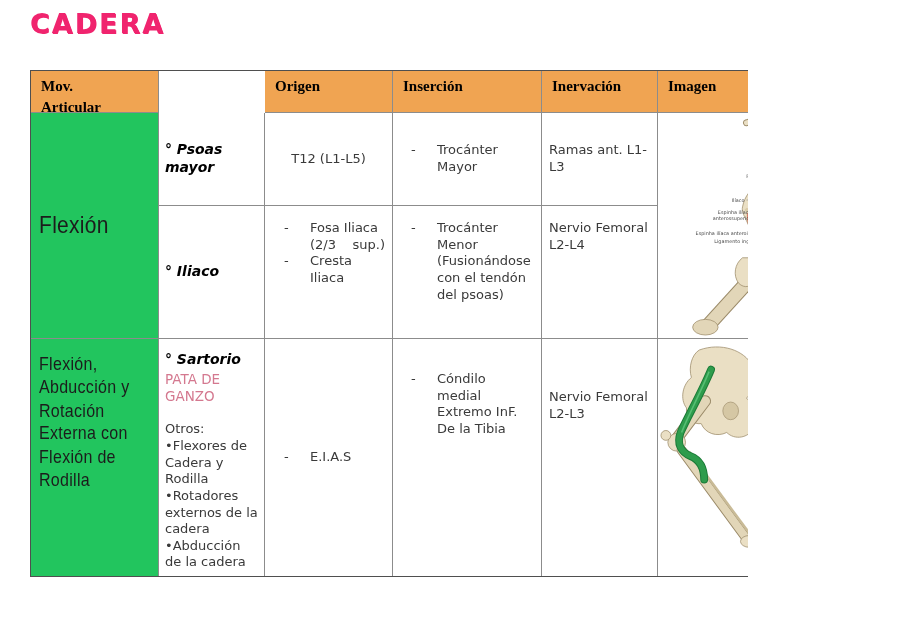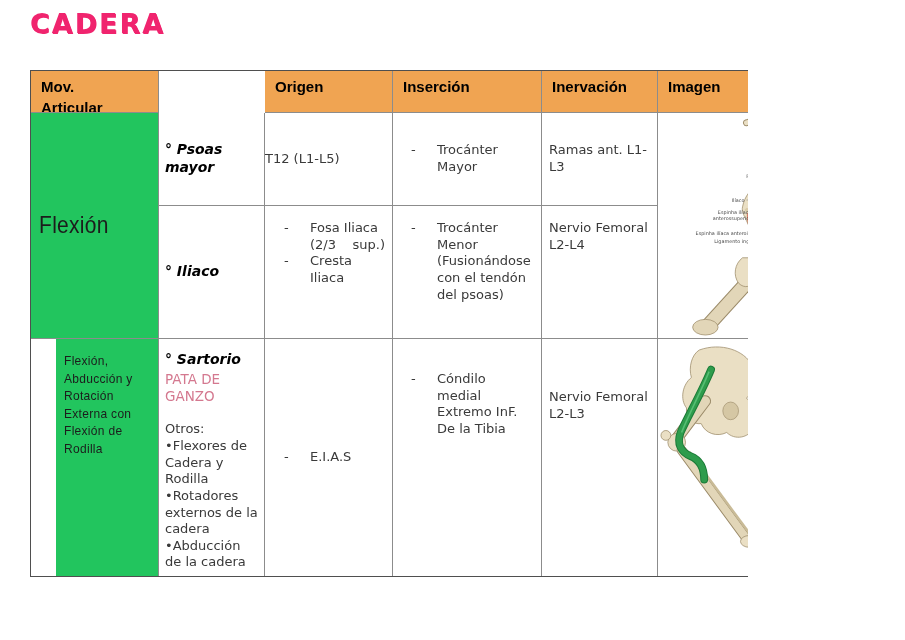--- a/index.html
+++ b/index.html
@@ -8,41 +8,41 @@
   .title{position:absolute;left:30px;top:8px;font-family:"DejaVu Sans",sans-serif;
          font-weight:bold;font-size:27px;letter-spacing:2px;color:#F0246E;
          text-shadow:0.7px 0.7px 0 #F0246E;}
   .tbl{position:absolute;left:30px;top:70px;display:grid;
        grid-template-columns:128px 106px 128px 149px 116px 216px;
        grid-template-rows:42px 93px 133px 237px;
        border:1.5px solid #4f4f4f;}
   .cell{border-right:1px solid #8C8C8C;border-bottom:1px solid #8C8C8C;background:#fff;
         color:#3a3a3a;font-size:13px;line-height:1.28;overflow:hidden;box-sizing:border-box;}
   .lastc{border-right:none;} .lastr{border-bottom:none;}
-  .hdr{background:#F0A452;font-family:Liberation Sans, sans-serif;font-weight:bold;
+  .hdr{background:#F0A452;font-family:Liberation Serif, serif;font-weight:bold;
        color:#000;font-size:15px;padding:5px 4px 0 10px;line-height:1.4;}
   .mov{background:#22c55e;}
   .prewrap{white-space:pre-wrap;}
   .vcenter{display:flex;flex-direction:column;justify-content:center;}
   .script{font-family:"Liberation Sans",sans-serif;color:#1c1c1c;letter-spacing:0.3px;}
   .script .inner{transform:scaleY(1.12);transform-origin:left center;}
   .mov1{padding-left:8px;font-size:21px;}
-  .mov2{padding:14px 2px 14px 8px;font-size:12px;line-height:1.3;margin-left:25px;}
+  .mov2{padding:14px 2px 14px 8px;font-size:16px;line-height:1.3;}
   .muscle-name{font-weight:bold;color:#000;font-size:14px;font-style:italic;}
   .mcell{padding-left:6px;padding-right:2px;}
   .pata{color:#D4788F;font-size:13.5px;margin-top:2px;}
   .otros{margin-top:16px;}
   .ditem{display:flex;}
   .dash{flex:0 0 26px;padding-left:5px;}
   .dtext{flex:1;padding-right:2px;}
   .o-cell{padding-left:14px;}
   .i-cell{padding-left:13px;}
   .n-cell{padding-left:7px;padding-right:2px;}
   .top14{padding-top:14px;}
-  .center-txt{text-align:left;}
+  .center-txt{text-align:center;}
   .imgcell{padding:2px;}
   .imgcell svg{display:block;width:100%;height:100%;}
   .lbltxt{font-size:5px;fill:#4a4a4a;}
   .vtxt{font-size:4px;fill:#6E5F42;}
 </style>
 </head>
 <body>
 
 <div class="page">
   <div class="title">CADERA</div>

